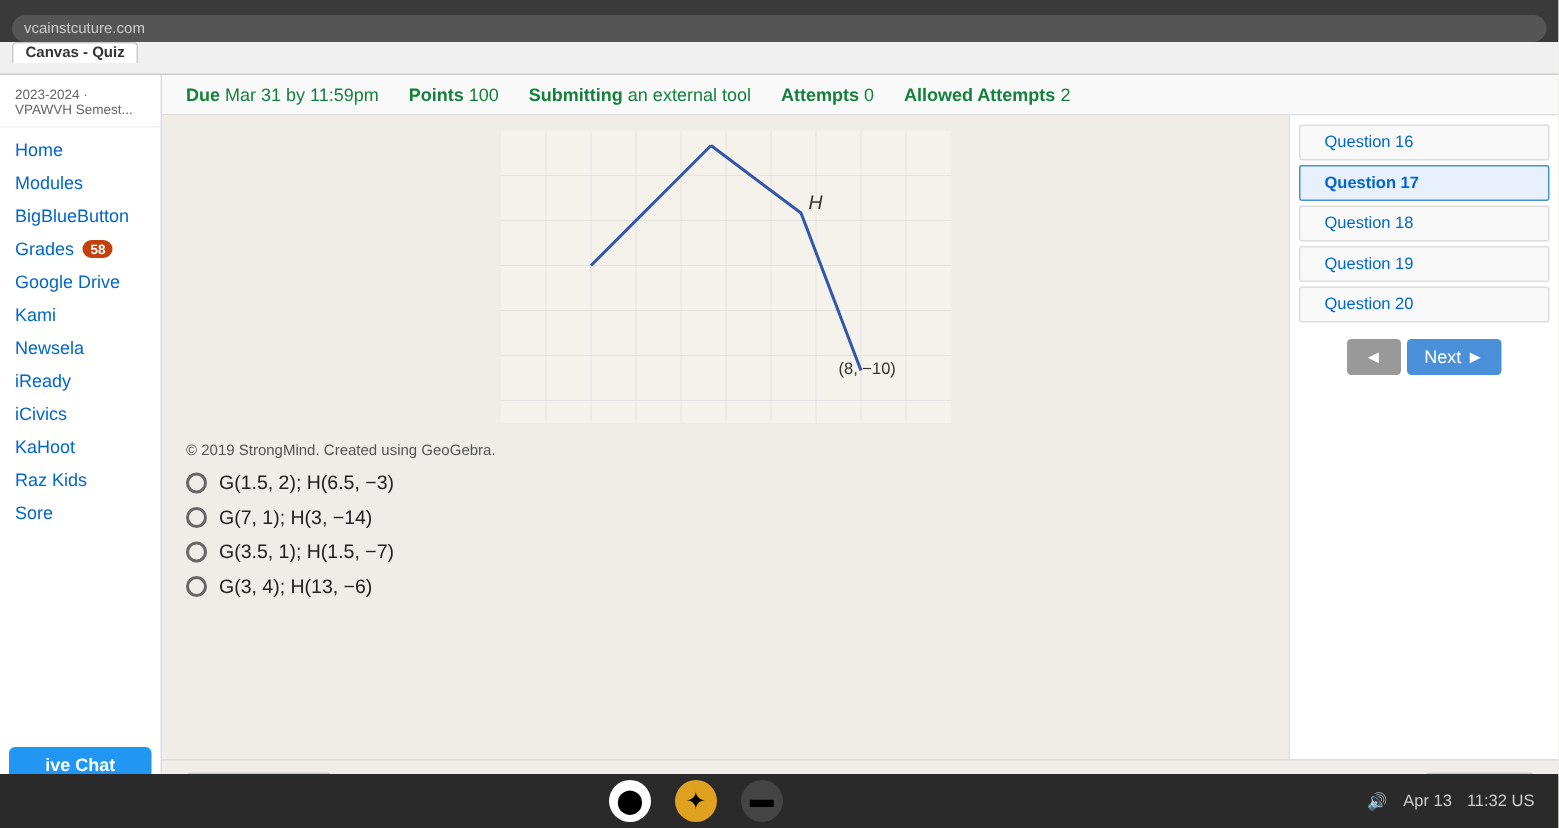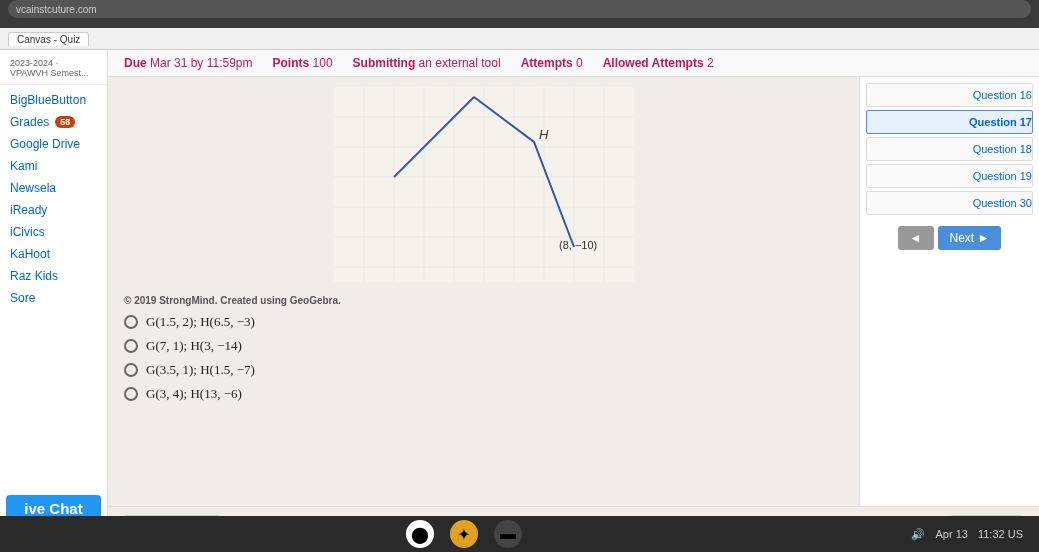--- a/index.html
+++ b/index.html
@@ -10,47 +10,48 @@
       height: 552px;
       overflow: hidden;
       position: relative;
     }
 
     
     .browser-bar {
       background: #3a3a3a;
       height: 28px;
       display: flex;
-      align-items: flex-start;
+      align-items: flex-end;
       padding: 0 8px;
       gap: 6px;
     }
     .browser-url {
       background: #555;
       border-radius: 10px;
       height: 18px;
       flex: 1;
       color: #ccc;
       font-size: 10px;
       display: flex;
       align-items: center;
       padding: 0 8px;
     }
 
     
     .tab-bar {
       background: #f0f0f0;
       height: 22px;
       display: flex;
-      align-items: center;
+      align-items: flex-start;
       padding: 0 8px;
       border-bottom: 1px solid #ccc;
       font-size: 10px;
       color: #333;
       gap: 8px;
+      font-weight: bold;
     }
     .tab-active {
       background: #fff;
       border-radius: 3px 3px 0 0;
       padding: 1px 8px;
       border: 1px solid #ccc;
       border-bottom: none;
     }
 
     
@@ -96,21 +97,21 @@
     }
     .sidebar-bottom {
       margin-top: auto;
     }
     .live-chat-btn {
       background: #2196F3;
       color: white;
       margin: 4px 6px;
       padding: 5px 8px;
       border-radius: 4px;
-      font-size: 15px;
+      font-size: 12px;
       font-weight: bold;
       text-align: center;
       cursor: pointer;
     }
     .mastery-tracker {
       padding: 4px 10px;
       font-size: 11px;
       color: #333;
       cursor: pointer;
     }
@@ -126,21 +127,21 @@
 
     
     .info-bar {
       background: #f9f9f9;
       border-bottom: 1px solid #ddd;
       padding: 6px 16px;
       display: flex;
       align-items: center;
       gap: 20px;
       font-size: 12px;
-      color: #be185d;
+      color: #15803d;
       flex-shrink: 0;
     }
 
     
     .question-content {
       display: flex;
       flex: 1;
       padding: 0;
     }
 
@@ -154,21 +155,20 @@
     .diagram-container {
       width: 300px;
       height: 200px;
       margin: 0 auto 8px;
       position: relative;
     }
     .diagram-caption {
       font-size: 10px;
       color: #555;
       margin-bottom: 8px;
-      font-weight: bold;
     }
 
     .question-text {
       font-size: 13px;
       color: #222;
       margin-bottom: 12px;
       line-height: 1.5;
     }
     .overline {
       text-decoration: overline;
@@ -180,21 +180,20 @@
       flex-direction: column;
       gap: 8px;
     }
     .option-item {
       display: flex;
       align-items: center;
       gap: 8px;
       font-size: 13px;
       color: #222;
       cursor: pointer;
-      font-family: Liberation Serif, serif;
     }
     .option-radio {
       width: 14px;
       height: 14px;
       border-radius: 50%;
       border: 2px solid #666;
       flex-shrink: 0;
       cursor: pointer;
     }
 
@@ -202,29 +201,28 @@
     .right-panel {
       width: 180px;
       background: #fff;
       border-left: 1px solid #ddd;
       display: flex;
       flex-direction: column;
       padding: 6px;
       flex-shrink: 0;
     }
     .question-nav-item {
-      padding: 5px 0;
+      padding: 5px 16px;
       font-size: 11px;
       color: #0066cc;
       border: 1px solid #ddd;
       margin-bottom: 3px;
       background: #f9f9f9;
       cursor: pointer;
       border-radius: 2px;
-      text-align: right;
     }
     .question-nav-item.active {
       background: #e8f0fe;
       border-color: #4a90d9;
       font-weight: bold;
     }
     .nav-buttons {
       display: flex;
       gap: 4px;
       margin-top: 8px;
@@ -330,20 +328,26 @@
 
 <div class="tab-bar">
   <span class="tab-active">Canvas - Quiz</span>
 </div>
 
 <div class="main-layout">
 
   <div class="sidebar">
     <div class="sidebar-header">2023-2024 · VPAWVH Semest...</div>
 
+    <div class="sidebar-item">
+      <span>Home</span>
+    </div>
+    <div class="sidebar-item">
+      <span>Modules</span>
+    </div>
     <div class="sidebar-item">
       <span>BigBlueButton</span>
     </div>
     <div class="sidebar-item">
       <span>Grades</span>
       <span class="badge">58</span>
     </div>
     <div class="sidebar-item">
       <span>Google Drive</span>
     </div>
@@ -457,21 +461,21 @@
             <span>G(3, 4); H(13, −6)</span>
           </li>
         </ul>
       </div>
 
       <div class="right-panel">
         <div class="question-nav-item">Question 16</div>
         <div class="question-nav-item active">Question 17</div>
         <div class="question-nav-item">Question 18</div>
         <div class="question-nav-item">Question 19</div>
-        <div class="question-nav-item">Question 30</div>
+        <div class="question-nav-item">Question 20</div>
 
         <div class="nav-buttons">
           <button class="nav-btn nav-btn-secondary">
             <span>◄</span>
           </button>
           <button class="nav-btn">
             <span>Next ►</span>
           </button>
         </div>
       </div>

